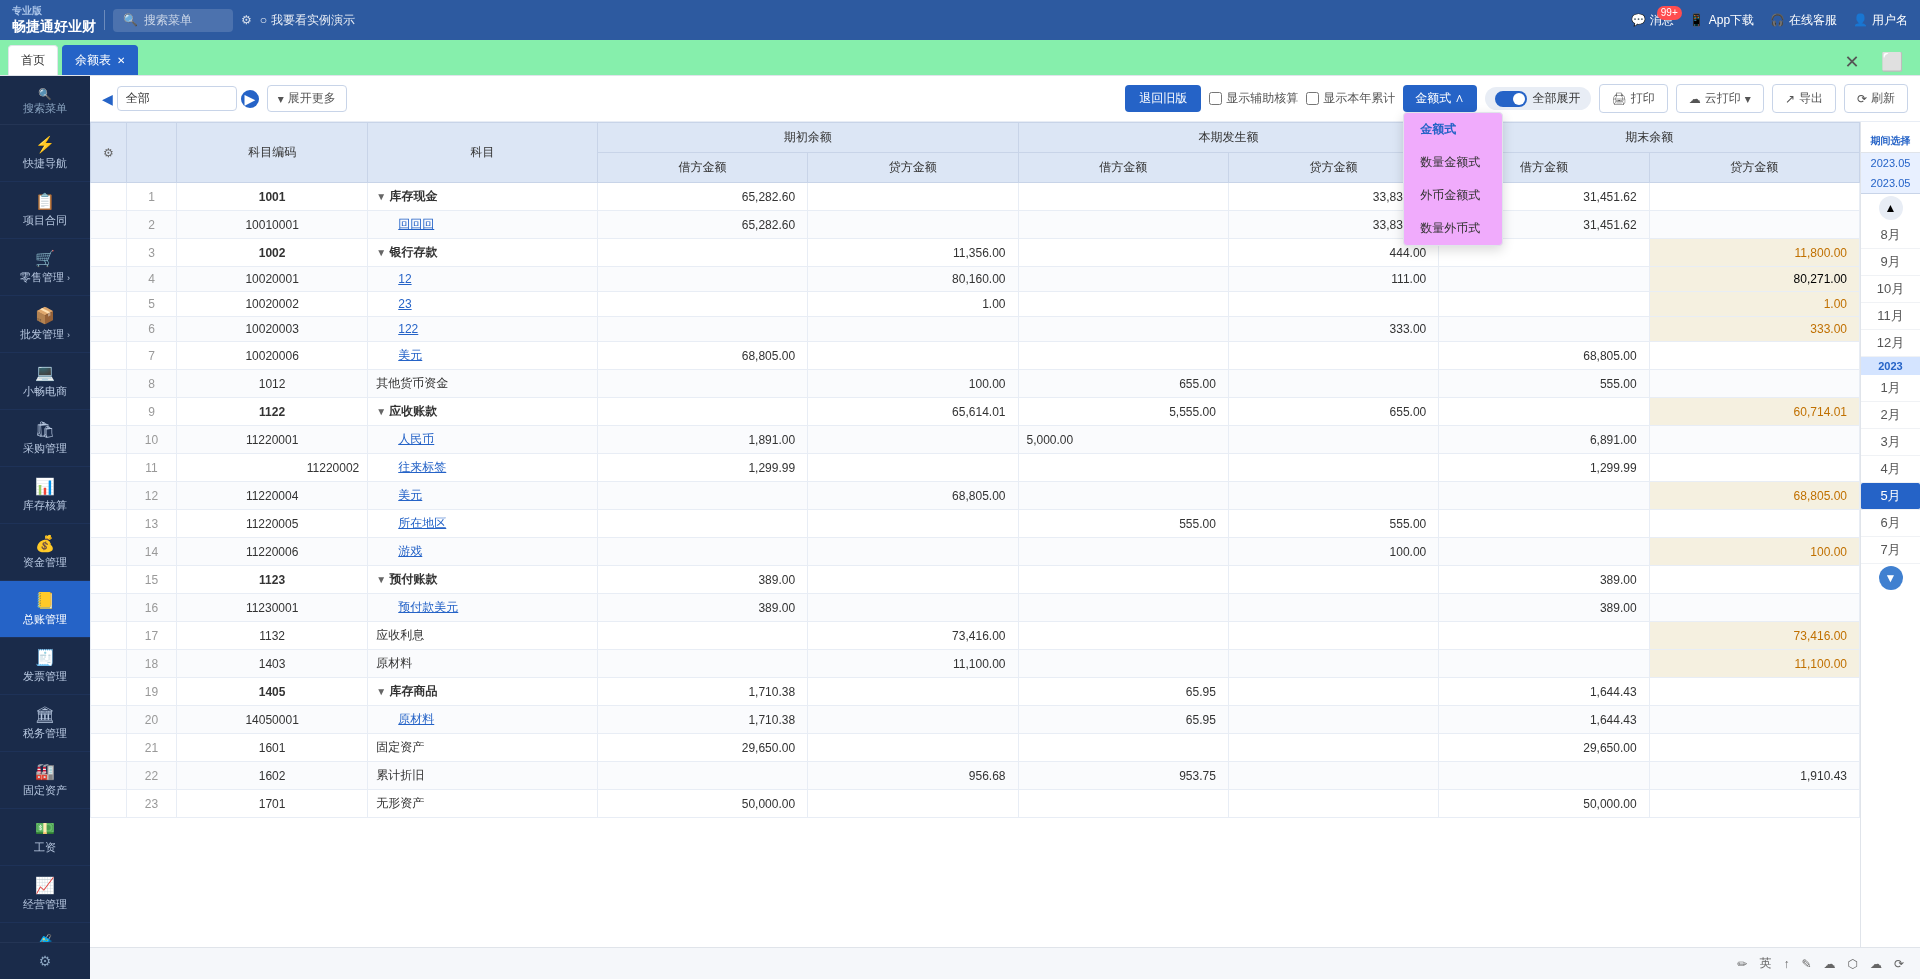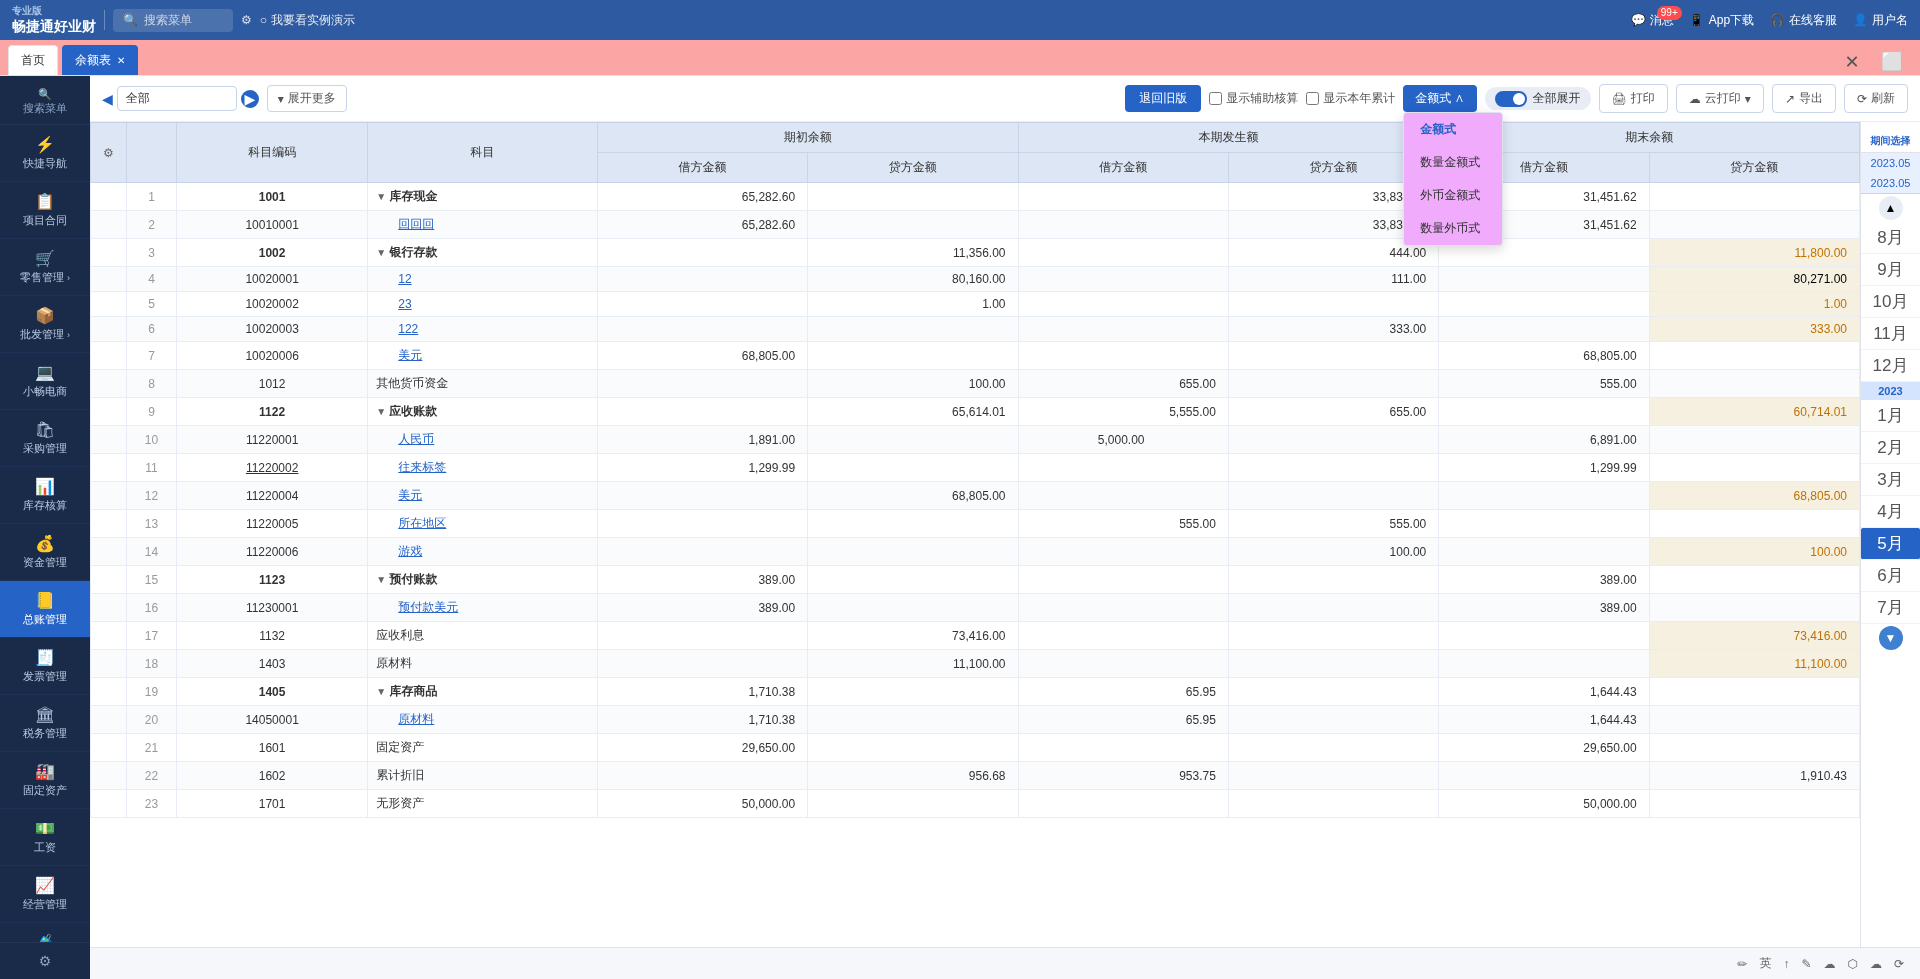--- a/index.html
+++ b/index.html
@@ -19,21 +19,21 @@
     .top-bar-logo { font-size: 13px; font-weight: bold; color: white; }
     .top-bar-logo span { font-size: 10px; display: block; color: #aac4e8; }
     .top-bar-right { display: flex; align-items: center; gap: 16px; font-size: 12px; }
     .top-bar-right .badge-wrap { position: relative; cursor: pointer; }
     .badge { position: absolute; top: -6px; right: -8px; background: #ff4d4f; color: white; border-radius: 8px; font-size: 10px; padding: 0 4px; line-height: 14px; }
     .top-bar-icon-btn { display: flex; align-items: center; gap: 4px; cursor: pointer; color: white; }
 
     
     .tab-bar {
       height: 36px;
-      background: #fca5a5;
+      background: #86efac;
       border-bottom: 1px solid #e0e4ea;
       display: flex;
       align-items: flex-end;
       padding: 0 8px;
       gap: 4px;
     }
     .tab-item {
       height: 30px;
       padding: 0 12px;
       display: flex;
@@ -280,21 +280,21 @@
       align-items: center;
       padding-top: 8px;
       font-size: 11px;
       flex-shrink: 0;
     }
     .month-item {
       width: 100%;
       text-align: center;
       padding: 4px 2px;
       cursor: pointer;
-      font-size: 17px;
+      font-size: 13px;
       color: #555;
       border-bottom: 1px solid #f0f2f5;
     }
     .month-item.active { background: #2563c7; color: white; border-radius: 2px; }
     .chevron-btn {
       width: 24px;
       height: 24px;
       border-radius: 50%;
       background: #e8edf5;
       border: none;
@@ -690,29 +690,29 @@
                 <td style="text-align: right; padding-right: 12px;"></td>
                 <td style="text-align: right; padding-right: 12px; background: rgb(245, 240, 224); color: rgb(192, 112, 0);">60,714.01</td>
               </tr>
               <tr style="background: rgb(250, 251, 253);">
                 <td style="text-align: center;"></td>
                 <td class="row-num">10</td>
                 <td style="text-align: center;">11220001</td>
                 <td style="padding-left: 30px;"><a>人民币</a></td>
                 <td style="text-align: right; padding-right: 12px;">1,891.00</td>
                 <td style="text-align: right; padding-right: 12px;"></td>
-                <td style="text-align: center; padding-right: 12px;">5,000.00</td>
+                <td style="text-align: left; padding-right: 12px;">5,000.00</td>
                 <td style="text-align: right; padding-right: 12px;"></td>
                 <td style="text-align: right; padding-right: 12px;">6,891.00</td>
                 <td style="text-align: right; padding-right: 12px;"></td>
               </tr>
               <tr>
                 <td style="text-align: center;"></td>
                 <td class="row-num">11</td>
-                <td style="text-align: center; text-decoration: underline;">11220002</td>
+                <td style="text-align: right;">11220002</td>
                 <td style="padding-left: 30px;"><a>往来标签</a></td>
                 <td style="text-align: right; padding-right: 12px;">1,299.99</td>
                 <td style="text-align: right; padding-right: 12px;"></td>
                 <td style="text-align: right; padding-right: 12px;"></td>
                 <td style="text-align: right; padding-right: 12px;"></td>
                 <td style="text-align: right; padding-right: 12px;">1,299.99</td>
                 <td style="text-align: right; padding-right: 12px;"></td>
               </tr>
               <tr style="background: rgb(250, 251, 253);">
                 <td style="text-align: center;"></td>

